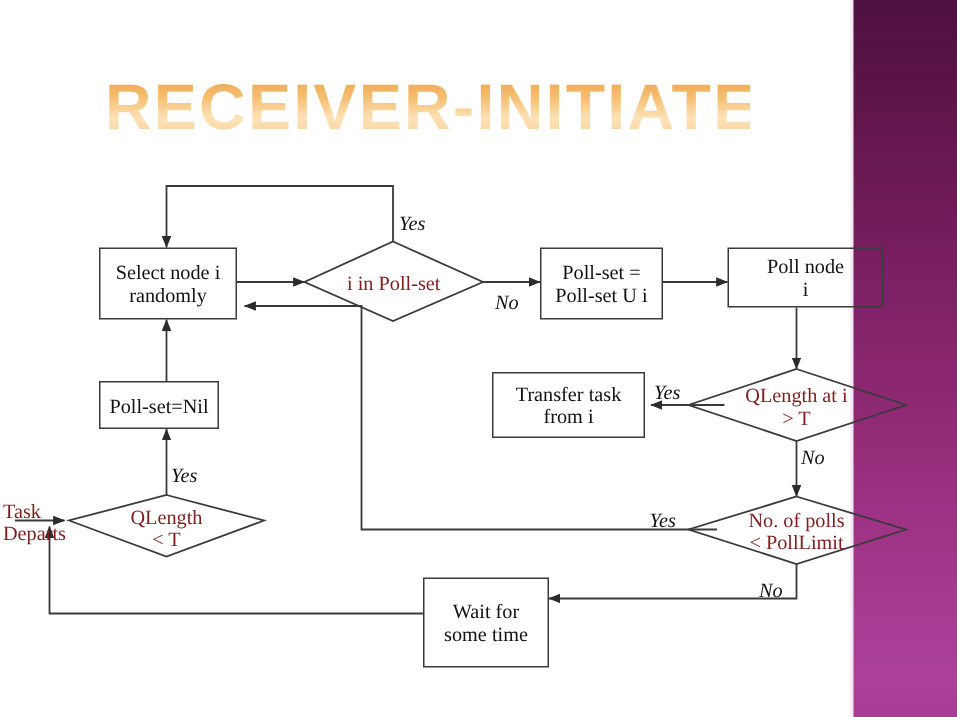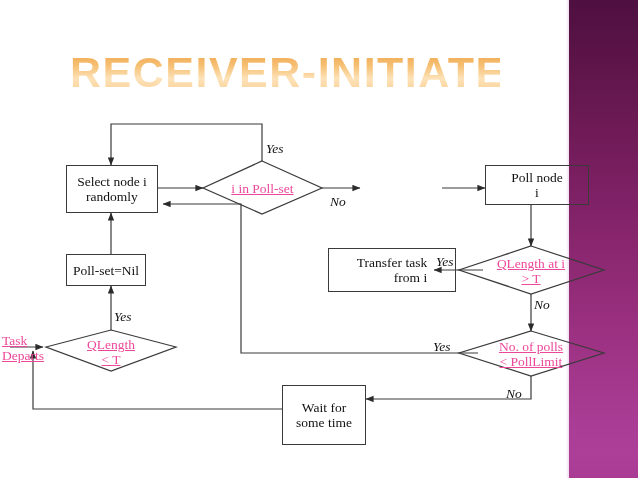--- a/index.html
+++ b/index.html
@@ -86,24 +86,23 @@
     font-size: 13.5px;
     line-height: 15px;
     color: #111111;
     white-space: pre-line;
   }
 
   .dlabel {
     position: absolute;
     font-size: 13.5px;
     line-height: 15px;
-    color: #ec4899;
+    color: #7f1d1d;
     text-align: center;
     white-space: pre-line;
-    text-decoration: underline;
   }
 
   .edge-label {
     position: absolute;
     font-size: 13.5px;
     line-height: 15px;
     color: #111111;
     white-space: nowrap;
     font-style: italic;
   }
@@ -155,27 +154,29 @@
       <polygon points="262,161 322,188 262,214 203,188" stroke="#3a3a3a"></polygon>
       <polygon points="531,246 604,270 531,294 459,270" stroke="#3a3a3a"></polygon>
       <polygon points="531,331 604,353 531,376 459,353" stroke="#3a3a3a"></polygon>
       <polygon points="111,330 176,347 111,371 46,347" stroke="#3a3a3a"></polygon>
     </g>
   </svg>
 
   <div class="node" style="left:66px; top:165px; width:92px; height:48px;">Select node i
 randomly</div>
 
+  <div class="node" style="left:360px; top:165px; width:82px; height:48px;">Poll-set =
+Poll-set U i</div>
 
   <div class="node" style="left:485px; top:165px; width:104px; height:40px;">Poll node
 i</div>
 
   <div class="node" style="left:66px; top:254px; width:80px; height:32px;">Poll-set=Nil</div>
 
-  <div class="node" style="left:328px; top:248px; width:128px; height:44px;text-align:right;">Transfer task
+  <div class="node" style="left:328px; top:248px; width:102px; height:44px;">Transfer task
 from i</div>
 
   <div class="node" style="left:282px; top:385px; width:84px; height:60px;">Wait for
 some time</div>
 
   <div class="dlabel" style="left:203px; top:181px; width:119px;">i in Poll-set</div>
 
   <div class="dlabel" style="left:477px; top:256px; width:108px;">QLength at i
 &gt; T</div>
 

